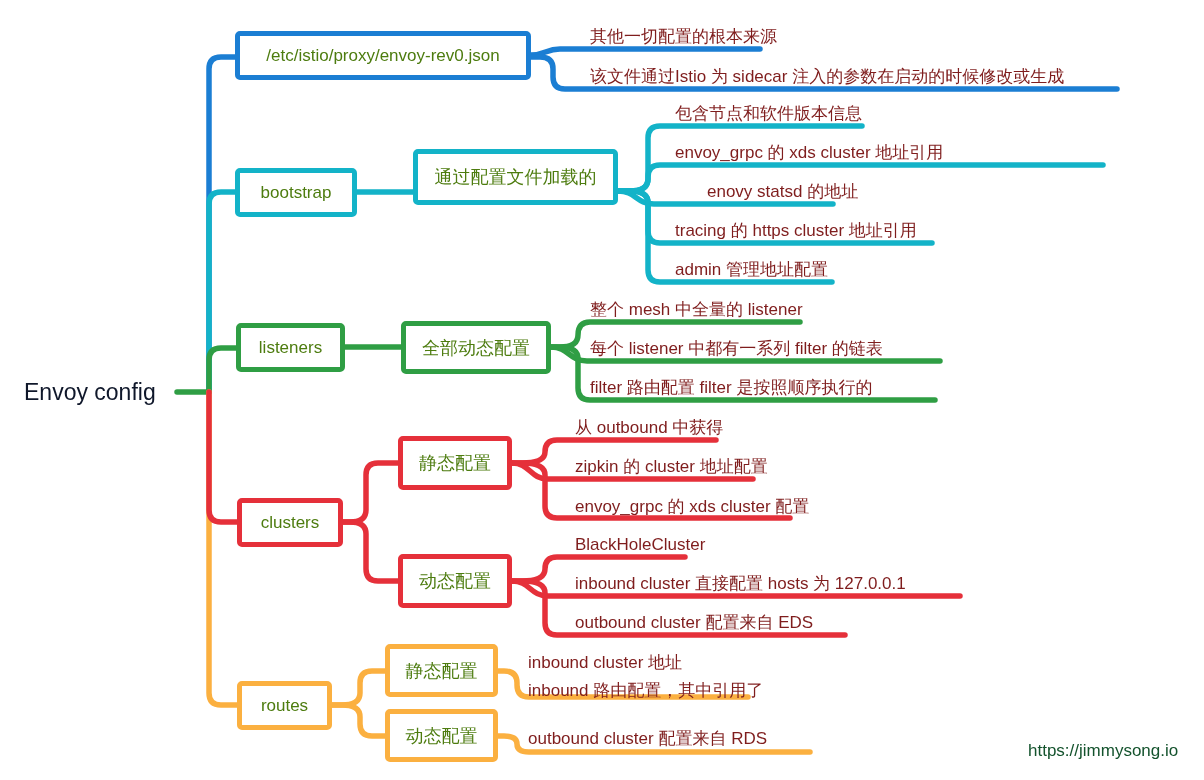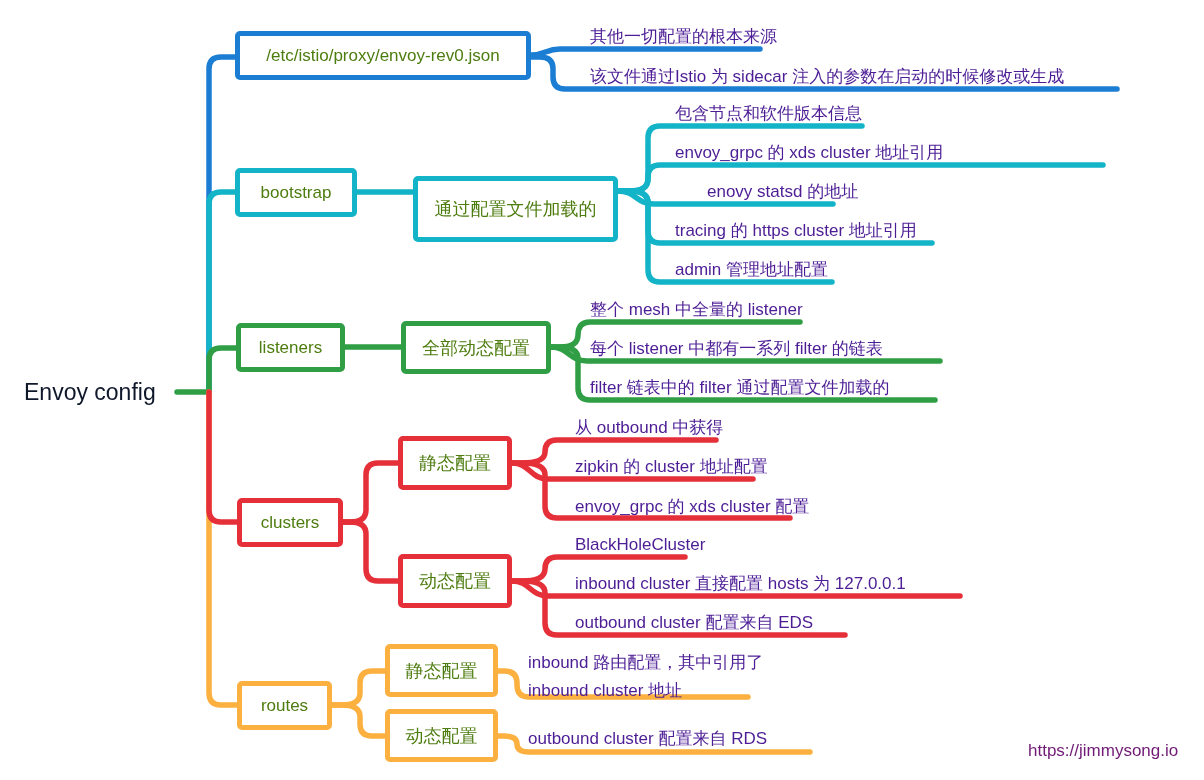--- a/index.html
+++ b/index.html
@@ -15,30 +15,30 @@
     display:flex; align-items:center; justify-content:center;
     color:#4d7c0f; font-size:17px; white-space:nowrap; z-index:2;
   }
   .node.cn { font-size:18px; }
   .node.blue   { border-color:#1b7ed3; }
   .node.cyan   { border-color:#13b3c8; }
   .node.green  { border-color:#2f9e44; }
   .node.red    { border-color:#e5303a; }
   .node.yellow { border-color:#fbb040; }
   .leaf {
-    position:absolute; color:#4c1d95; font-size:17px; line-height:21px;
+    position:absolute; color:#7f1d1d; font-size:17px; line-height:21px;
     white-space:nowrap; z-index:2;
   }
   .leaf .line { display:block; line-height:28px; }
   .root-label {
     position:absolute; left:24px; top:379px; color:#0f172a; font-size:23px;
     white-space:nowrap; z-index:2;
   }
   .watermark {
-    position:absolute; left:1028px; top:741px; color:#701a75; font-size:17px;
+    position:absolute; left:1028px; top:741px; color:#14532d; font-size:17px;
     white-space:nowrap; z-index:2;
   }
 </style>
 </head>
 <body>
 
 <svg class="wires" width="1204" height="780" viewBox="0 0 1204 780">
 
   <path d="M235 57 H221 Q209 57 209 69 V392" stroke="#1b7ed3"></path>
   <path d="M531 55 C545 55 546 49 560 49 H760" stroke="#1b7ed3"></path>
@@ -73,21 +73,21 @@
   <path d="M512 581 H522 Q545 581 545 569 Q545 557 557 557 H685" stroke="#e5303a"></path>
   <path d="M512 581 C530 581 530 596 548 596 H960" stroke="#e5303a"></path>
   <path d="M512 581 H522 Q545 581 545 593 V623 Q545 635 557 635 H845" stroke="#e5303a"></path>
 </svg>
 
 <div class="root-label">Envoy config</div>
 
 <div class="node blue" style="left:235px; top:31px; width:296px; height:49px;">/etc/istio/proxy/envoy-rev0.json</div>
 
 <div class="node cyan" style="left:235px; top:168px; width:122px; height:49px;">bootstrap</div>
-<div class="node cyan cn" style="left:413px; top:176px; width:205px; height:66px;">通过配置文件加载的</div>
+<div class="node cyan cn" style="left:413px; top:149px; width:205px; height:56px;">通过配置文件加载的</div>
 
 <div class="node green" style="left:236px; top:323px; width:109px; height:49px;">listeners</div>
 <div class="node green cn" style="left:401px; top:321px; width:150px; height:53px;">全部动态配置</div>
 
 <div class="node red" style="left:237px; top:498px; width:106px; height:49px;">clusters</div>
 <div class="node red cn" style="left:398px; top:436px; width:114px; height:54px;">静态配置</div>
 <div class="node red cn" style="left:398px; top:554px; width:114px; height:54px;">动态配置</div>
 
 <div class="node yellow" style="left:237px; top:681px; width:95px; height:49px;">routes</div>
 <div class="node yellow cn" style="left:385px; top:644px; width:113px; height:53px;">静态配置</div>
@@ -97,29 +97,29 @@
 <div class="leaf" style="left:590px; top:66px;">该文件通过Istio 为 sidecar 注入的参数在启动的时候修改或生成</div>
 
 <div class="leaf" style="left:675px; top:103px;">包含节点和软件版本信息</div>
 <div class="leaf" style="left:675px; top:142px;">envoy_grpc 的 xds cluster 地址引用</div>
 <div class="leaf" style="left:675px; top:181px;margin-left:32px;">enovy statsd 的地址</div>
 <div class="leaf" style="left:675px; top:220px;">tracing 的 https cluster 地址引用</div>
 <div class="leaf" style="left:675px; top:259px;">admin 管理地址配置</div>
 
 <div class="leaf" style="left:590px; top:299px;">整个 mesh 中全量的 listener</div>
 <div class="leaf" style="left:590px; top:338px;">每个 listener 中都有一系列 filter 的链表</div>
-<div class="leaf" style="left:590px; top:377px;">filter 链表中的 filter 通过配置文件加载的</div>
+<div class="leaf" style="left:590px; top:377px;">filter 路由配置 filter 是按照顺序执行的</div>
 
 <div class="leaf" style="left:575px; top:417px;">从 outbound 中获得</div>
 <div class="leaf" style="left:575px; top:456px;">zipkin 的 cluster 地址配置</div>
 <div class="leaf" style="left:575px; top:496px;">envoy_grpc 的 xds cluster 配置</div>
 
 <div class="leaf" style="left:575px; top:534px;">BlackHoleCluster</div>
 <div class="leaf" style="left:575px; top:573px;">inbound cluster 直接配置 hosts 为 127.0.0.1</div>
 <div class="leaf" style="left:575px; top:612px;">outbound cluster 配置来自 EDS</div>
 
 <div class="leaf" style="left:528px; top:649px;">
+  <span class="line">inbound cluster 地址</span>
   <span class="line">inbound 路由配置，其中引用了</span>
-  <span class="line">inbound cluster 地址</span>
 </div>
 <div class="leaf" style="left:528px; top:728px;">outbound cluster 配置来自 RDS</div>
 
 <div class="watermark">https://jimmysong.io</div>
 
 </body></html>

